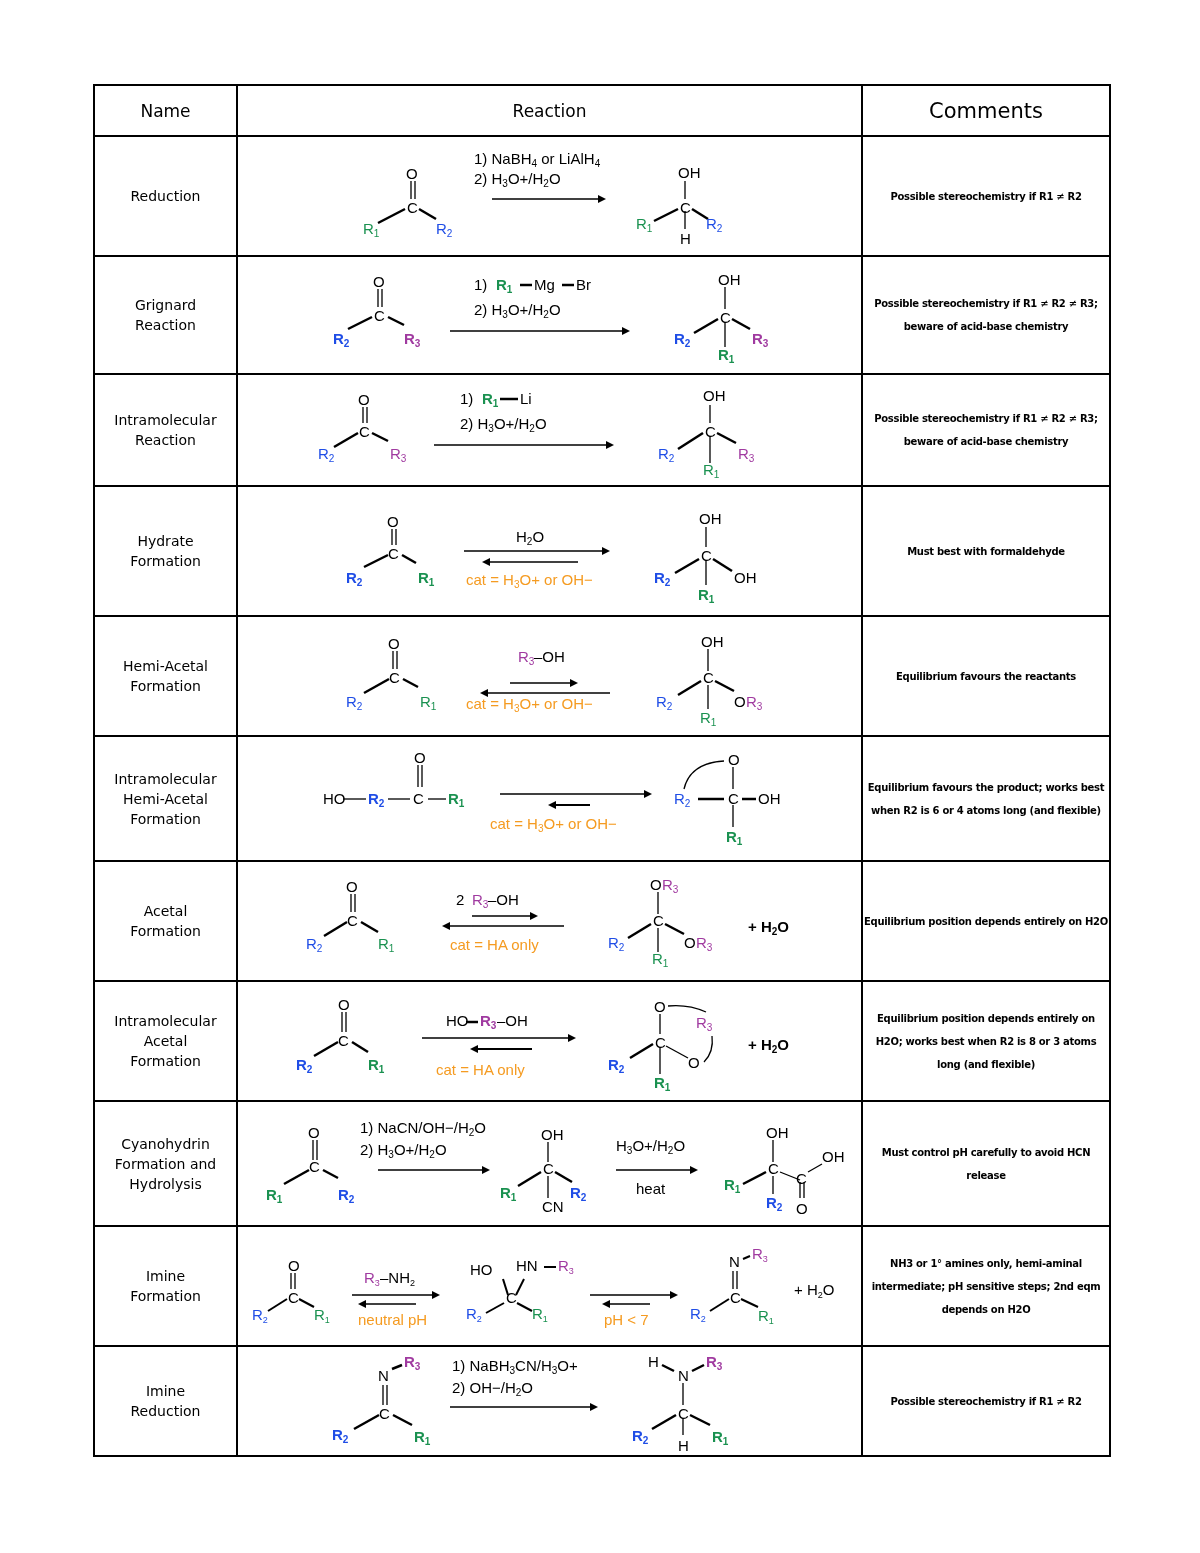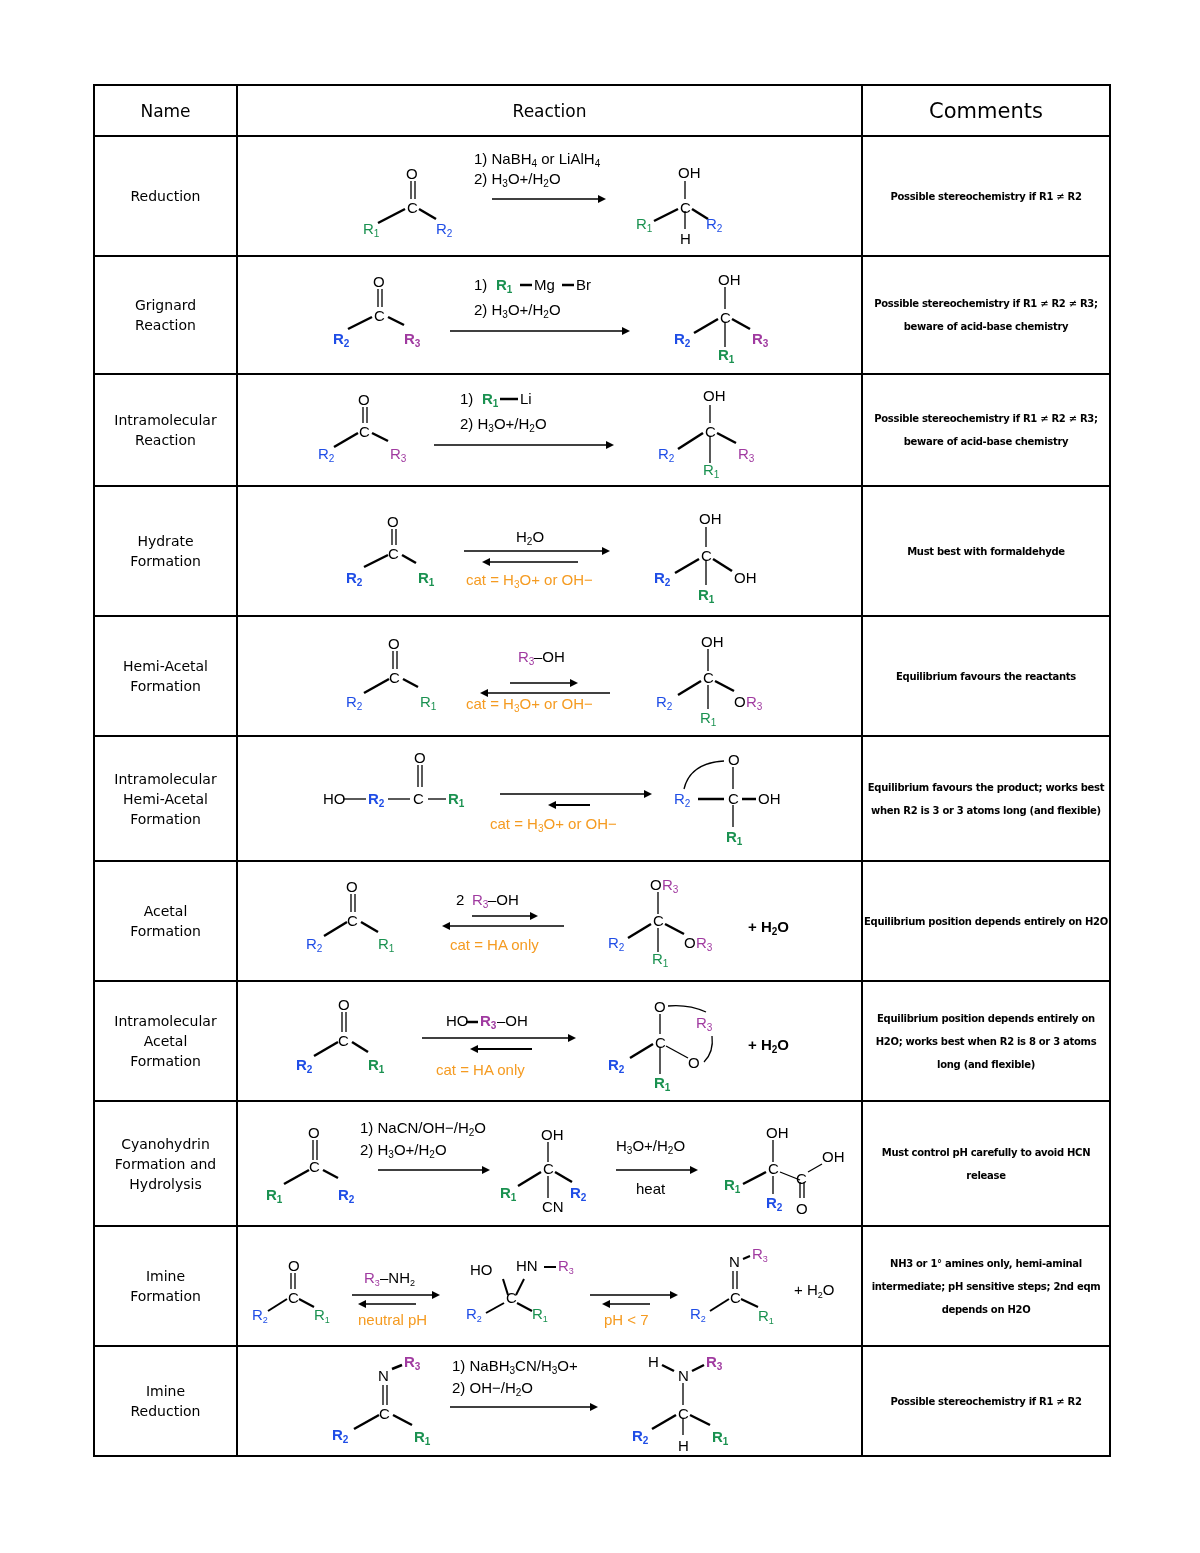--- a/index.html
+++ b/index.html
@@ -240,21 +240,21 @@
         <text x="176" y="26" class="k">O</text>
         <text x="210" y="67" class="g bold">R<tspan font-size="10" dy="3">1</tspan></text>
         <text x="252" y="92" class="o">cat = H<tspan font-size="10" dy="3">3</tspan><tspan dy="-3">O+ or OH−</tspan></text>
         <text x="490" y="28" class="k">O</text>
         <text x="436" y="67" class="b">R<tspan font-size="10" dy="3">2</tspan></text>
         <text x="490" y="67" class="k">C</text>
         <text x="520" y="67" class="k">OH</text>
         <text x="488" y="105" class="g bold">R<tspan font-size="10" dy="3">1</tspan></text>
       </svg>
     </td>
-    <td class="cmt"><span>Equilibrium favours the product; works best when R2 is 3 or 3 atoms long (and flexible)</span></td>
+    <td class="cmt"><span>Equilibrium favours the product; works best when R2 is 6 or 4 atoms long (and flexible)</span></td>
   </tr>
 
   <tr style="height:120px">
     <td class="name">Acetal
 Formation</td>
     <td class="rxn">
       <svg width="623" height="118" viewBox="0 0 623 118">
         <g stroke="#000" stroke-width="1.3" fill="none">
           <line x1="113" y1="32" x2="113" y2="50"></line>
               <line x1="117" y1="32" x2="117" y2="50"></line>

